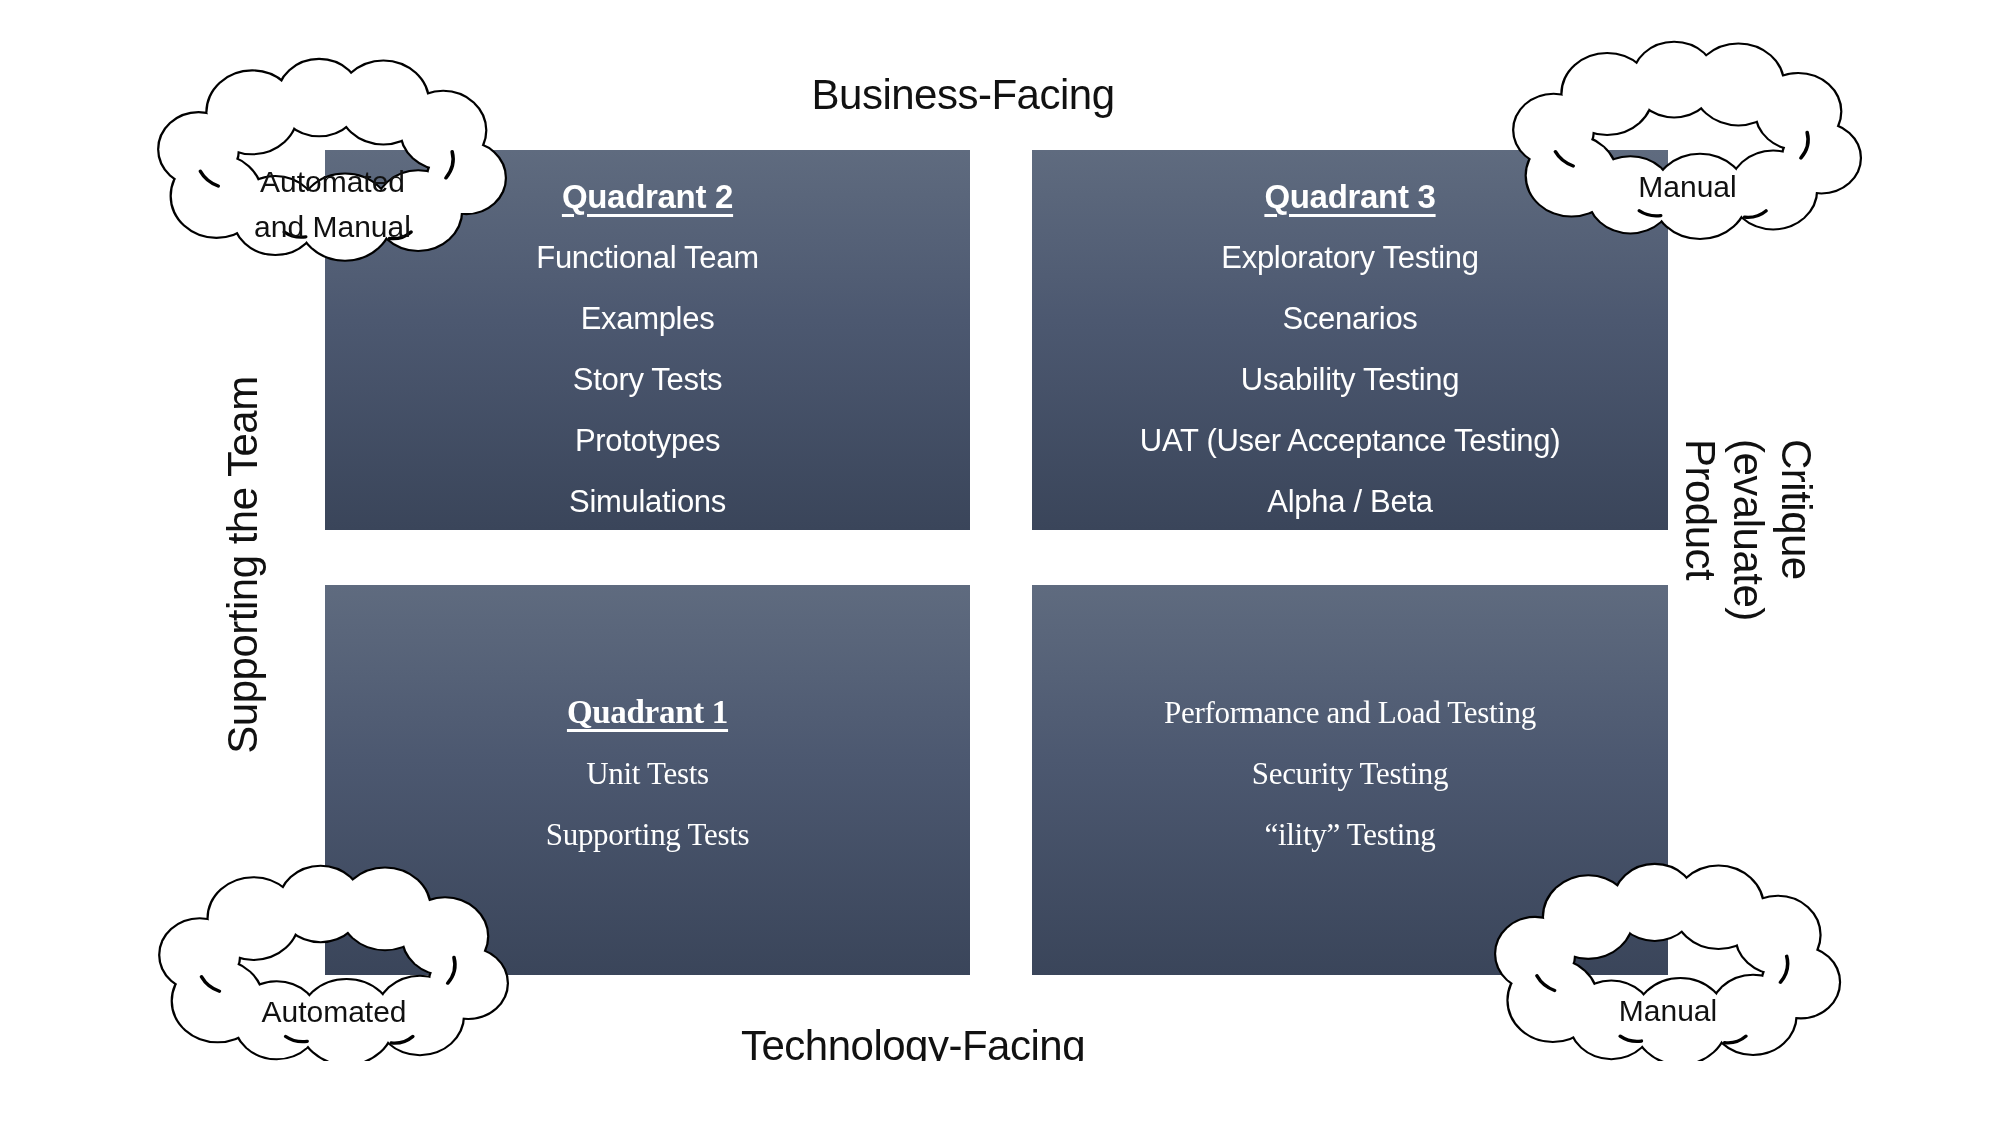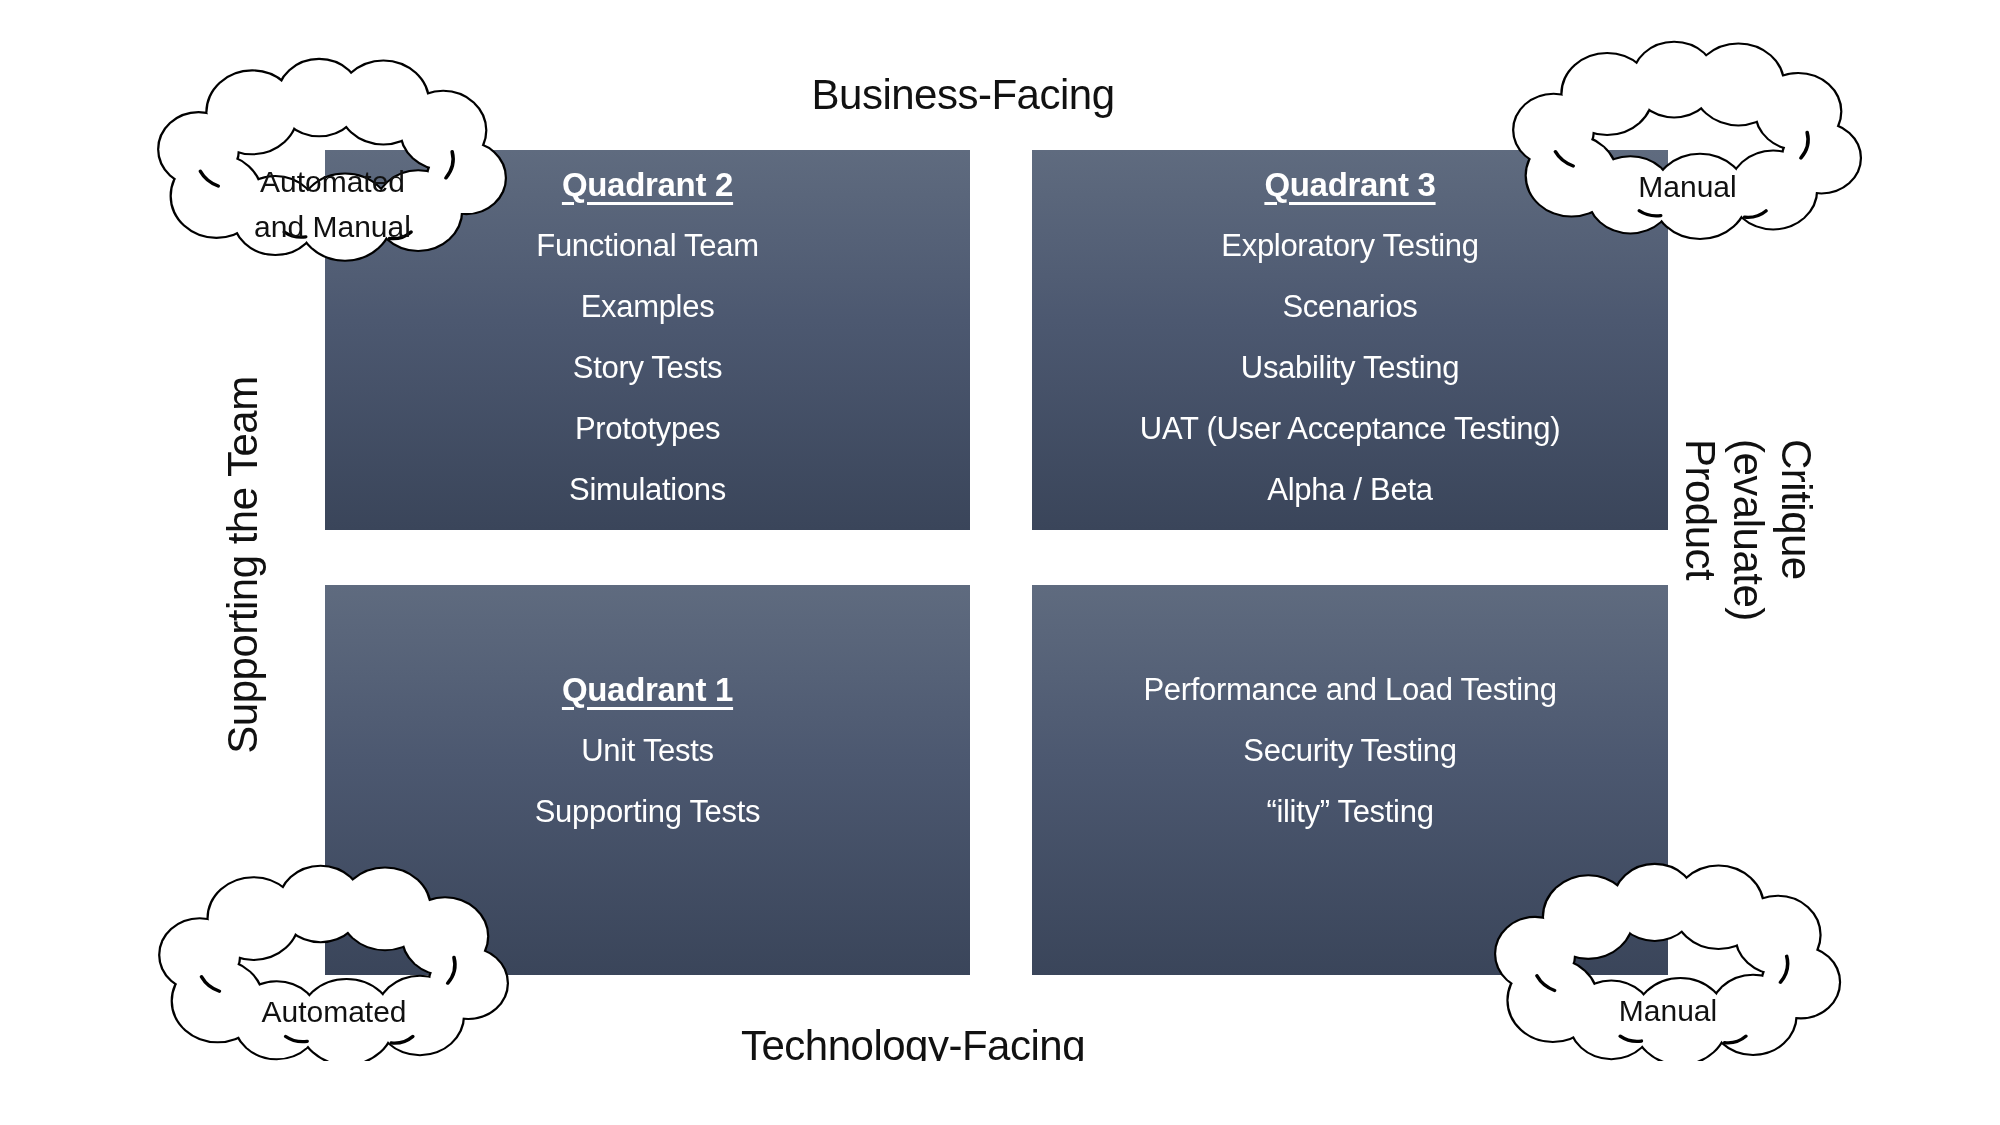--- a/index.html
+++ b/index.html
@@ -14,22 +14,22 @@
 
   .quad {
     position:absolute; z-index:1; box-sizing:border-box;
     background:linear-gradient(180deg, #5F6B7F 0%, #4C5870 45%, #3A455A 100%);
     color:#ffffff; text-align:center;
   }
   .qline { height:61px; display:flex; align-items:center; justify-content:center;
            font-size:31px; letter-spacing:-0.3px; }
   .qline.qtitle span { font-weight:bold; font-size:33px; text-decoration:underline;
            text-decoration-thickness:3px; text-underline-offset:6px; }
-  .quad.top { padding-top:4px; }
-  .quad.bottom { padding-top:74px; }
+  .quad.top { padding-top:16px; }
+  .quad.bottom { padding-top:97px;font-family:Liberation Serif, serif; }
 
   .cloud { position:absolute; z-index:2; }
   .cloud svg { position:absolute; left:0; top:0; width:100%; height:100%; }
   .cloud-text {
     position:absolute; left:50%; top:50%; transform:translate(-50%,-54%);
     text-align:center; color:#111111; font-size:30px; line-height:45px;
     white-space:nowrap; z-index:3;margin-top:46px;
   }
   .defs-holder { position:absolute; width:0; height:0; overflow:hidden; }
 </style>

